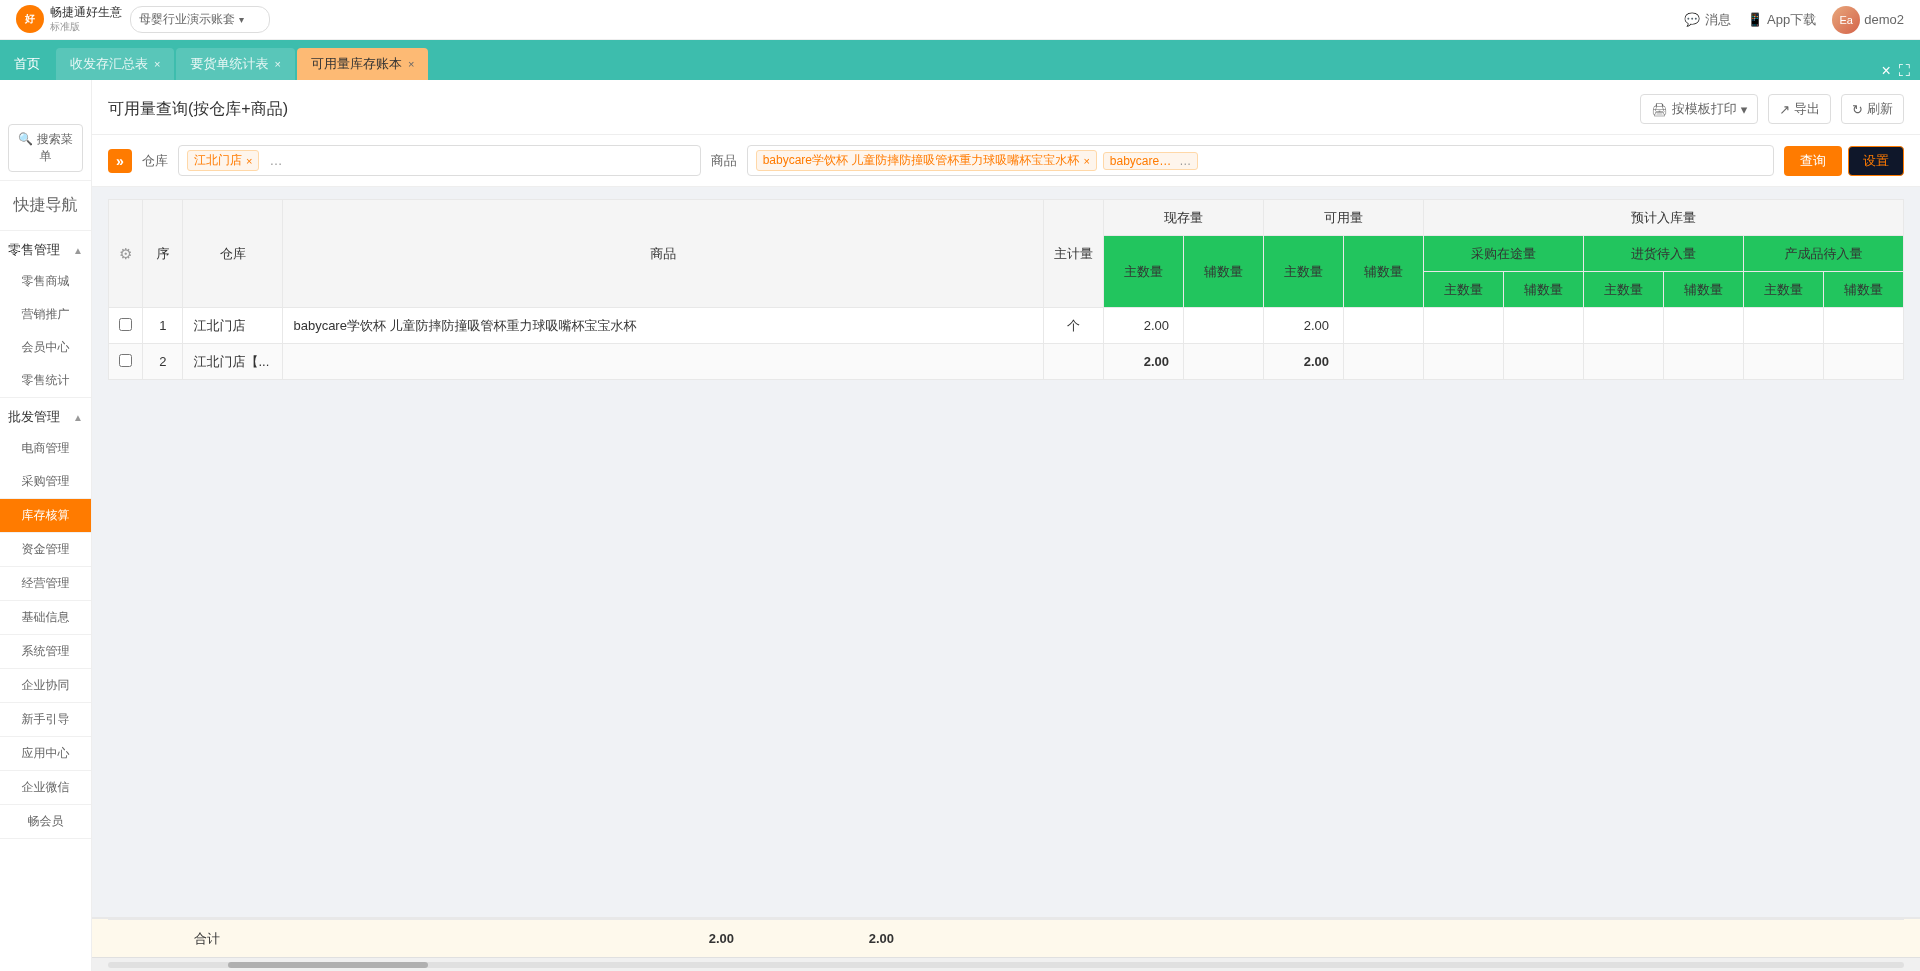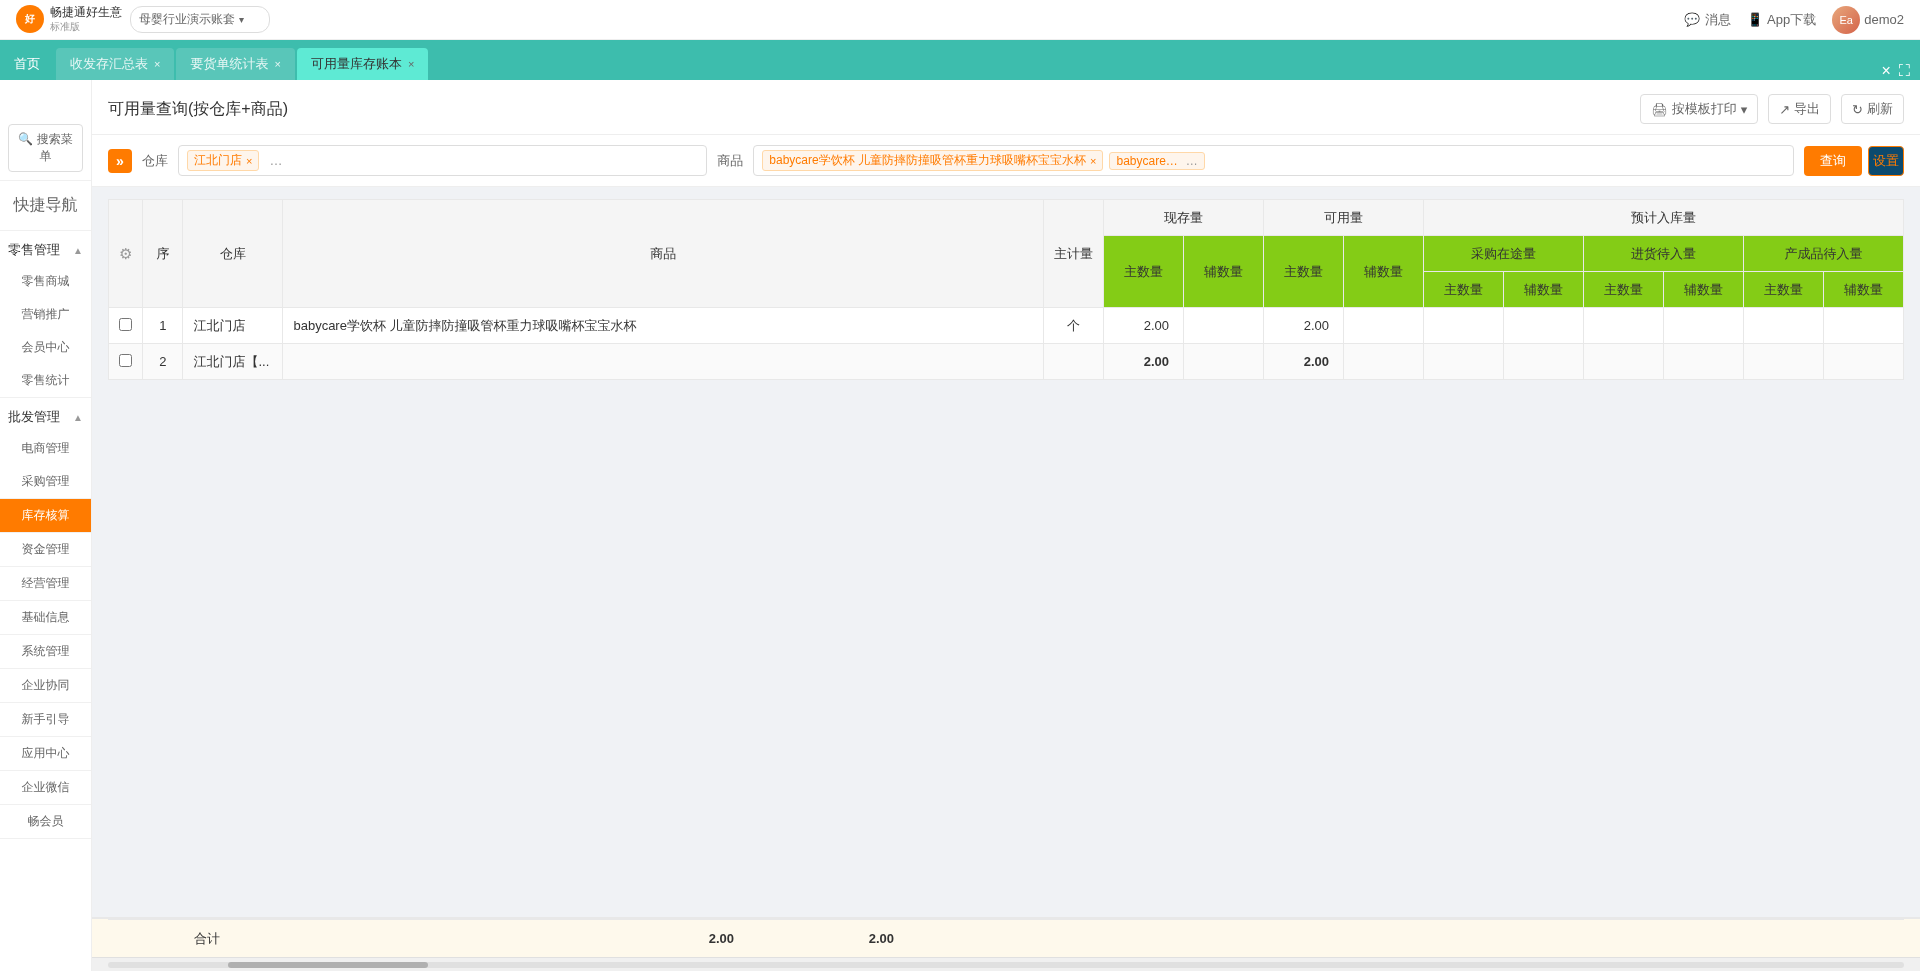--- a/index.html
+++ b/index.html
@@ -13,21 +13,21 @@
     .logo-text { font-size: 12px; color: #333; line-height: 1.2; }
     .logo-sub { font-size: 10px; color: #999; }
     .tenant-selector { display: flex; align-items: center; gap: 4px; border: 1px solid #ddd; border-radius: 12px; padding: 4px 8px; cursor: pointer; font-size: 12px; color: #666; min-width: 140px; }
     .top-bar-right { display: flex; align-items: center; gap: 16px; font-size: 13px; color: #666; }
     .top-bar-right-item { display: flex; align-items: center; gap: 4px; cursor: pointer; }
     .avatar { width: 28px; height: 28px; border-radius: 50%; background: linear-gradient(135deg, #e8a87c, #d4634a); display: flex; align-items: center; justify-content: center; color: white; font-size: 11px; }
 
     
     .tab-bar { height: 40px; background: #3dbdad; display: flex; align-items: flex-end; padding: 0 0 0 0; flex-shrink: 0; }
     .tab { height: 32px; padding: 0 14px; display: flex; align-items: center; gap: 6px; cursor: pointer; font-size: 13px; color: rgba(255,255,255,0.85); border-radius: 4px 4px 0 0; margin-right: 2px; background: rgba(255,255,255,0.15); }
-    .tab.active { background: #5eead4; color: #333; }
+    .tab.active { background: #fdba74; color: #333; }
     .tab-home { background: transparent; color: white; font-weight: 500; text-align: right; }
     .tab-close { font-size: 11px; color: inherit; cursor: pointer; }
     .tab-spacer { flex: 1; }
     .tab-bar-actions { display: flex; align-items: center; padding: 0 10px; gap: 8px; }
     .tab-action-btn { color: white; cursor: pointer; font-size: 16px; background: none; border: none; }
 
     
     .main-layout { display: flex; flex: 1; overflow: hidden; }
 
     
@@ -54,27 +54,27 @@
     
     .filter-bar { background: #fff; padding: 10px 16px; border-bottom: 1px solid #eee; display: flex; align-items: center; gap: 10px; flex-shrink: 0; }
     .filter-expand-btn { width: 24px; height: 24px; background: #ff7b00; color: white; border: none; border-radius: 4px; cursor: pointer; display: flex; align-items: center; justify-content: center; font-size: 14px; font-weight: bold; flex-shrink: 0; }
     .filter-label { font-size: 13px; color: #666; white-space: nowrap; }
     .filter-tags-area { display: flex; align-items: center; flex-wrap: wrap; gap: 6px; flex: 1; border: 1px solid #ddd; border-radius: 4px; padding: 4px 8px; min-height: 30px; background: #fff; }
     .filter-tag { display: flex; align-items: center; gap: 4px; background: #fef5ec; border: 1px solid #ffd8a8; border-radius: 3px; padding: 1px 6px; font-size: 12px; color: #ff7b00; }
     .filter-tag-close { cursor: pointer; font-size: 11px; }
     .filter-dots { color: #999; cursor: pointer; margin-left: 4px; }
     .filter-actions { display: flex; gap: 6px; flex-shrink: 0; }
     .query-btn { padding: 5px 16px; background: #ff7b00; color: white; border: none; border-radius: 4px; cursor: pointer; font-size: 13px; }
-    .settings-btn { padding: 5px 4px; background: #0c4a6e; color: #ff7b00; border: 1px solid #ff7b00; border-radius: 4px; cursor: pointer; font-size: 13px; }
+    .settings-btn { padding: 5px 14px; background: #0f172a; color: #ff7b00; border: 1px solid #ff7b00; border-radius: 4px; cursor: pointer; font-size: 13px; }
 
     
     .table-area { flex: 1; overflow: auto; padding: 12px 16px 0; }
     .data-table { width: 100%; border-collapse: collapse; background: #fff; border: 1px solid #e8e8e8; }
     .data-table th, .data-table td { border: 1px solid #e8e8e8; padding: 0 10px; height: 36px; font-size: 13px; white-space: nowrap; }
-    .data-table thead th { background: #84cc16; color: #333; font-weight: 500; text-align: center; }
+    .data-table thead th { background: #22c55e; color: #333; font-weight: 500; text-align: center; }
     .data-table thead tr:first-child th { background: #f5f5f5; }
     .data-table tbody td { color: #333; text-align: center; }
     .data-table tbody td.text-left { text-align: left; }
     .data-table .number-cell { text-align: right; padding-right: 14px; }
     .col-checkbox { width: 30px; }
     .col-no { width: 40px; }
     .col-warehouse { width: 100px; }
     .col-product { min-width: 280px; }
     .col-unit { width: 60px; }
     .col-num { width: 80px; }

